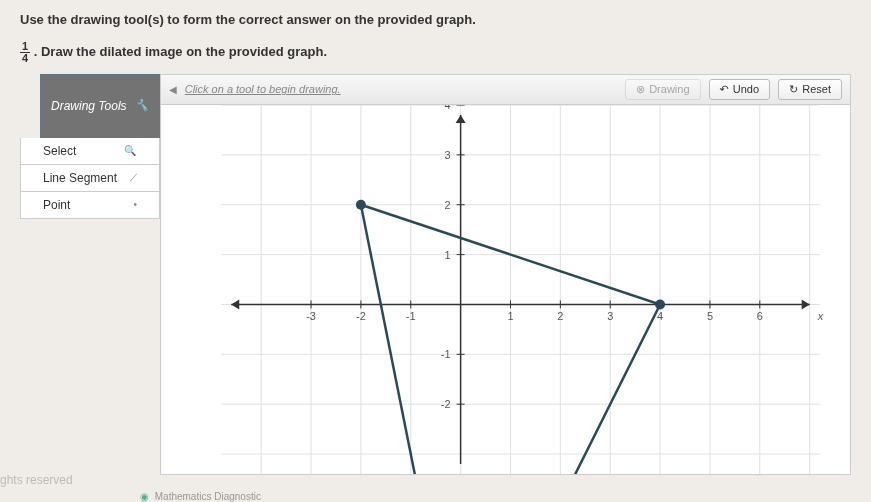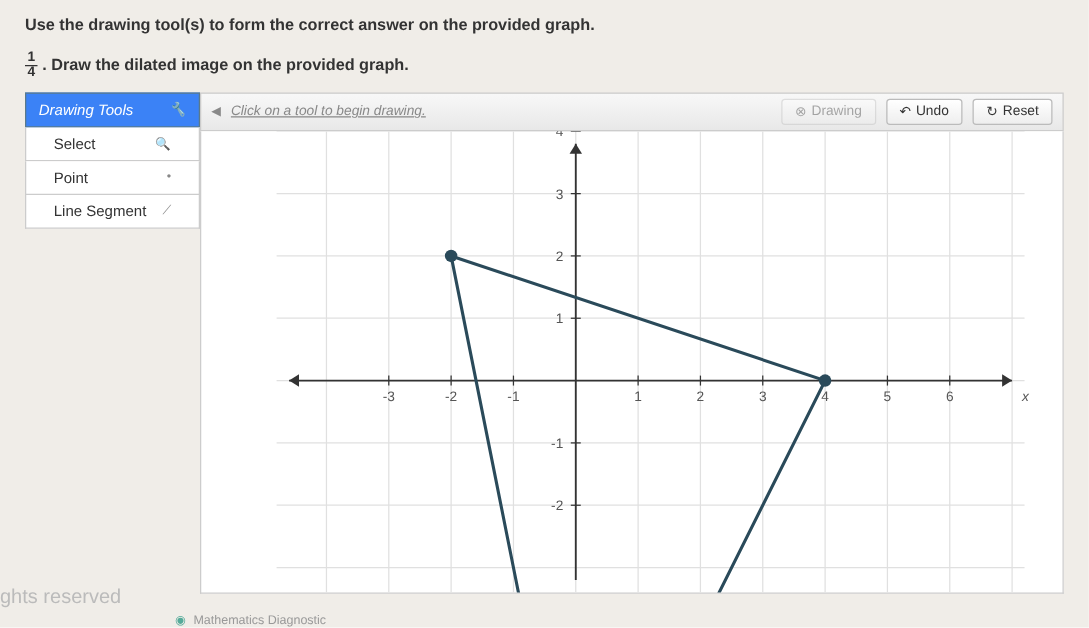--- a/index.html
+++ b/index.html
@@ -17,29 +17,30 @@
 .instructions { margin-bottom: 8px; line-height: 1.6; }
 .instructions p { margin-bottom: 10px; font-weight: bold; }
 .frac { display: inline-block; vertical-align: middle; text-align: center; line-height: 1; font-size: 11px; }
 .frac .n { display: block; border-bottom: 1px solid #333; padding: 0 2px; }
 .frac .d { display: block; padding: 0 2px; }
 
 .work-area { display: flex; gap: 0; margin-top: 5px; }
 
 .tools-panel { width: 140px; flex-shrink: 0; }
 .tools-header {
-  background: #3b82f6;
+  background: #737373;
   color: #fff;
-  padding: 6px 10px;
+  padding: 24px 10px;
   font-size: 12px;
   font-style: italic;
   display: flex;
   justify-content: space-between;
   align-items: center;
   border: 1px solid #5a7a8a;
+  margin-left: 20px;
 }
 .tools-header .wrench { font-size: 11px; }
 .tool-row {
   background: #fff;
   border: 1px solid #ccc;
   border-top: none;
   padding: 6px 22px;
   font-size: 12px;
   display: flex;
   justify-content: space-between;
@@ -77,21 +78,21 @@
   border: 1px solid #ccc;
   border-top: none;
   height: 370px;
   position: relative;
 }
 .footer-left {
   position: absolute;
   bottom: 15px;
   left: 0;
   color: #bbb;
-  font-size: 16px;
+  font-size: 12px;
 }
 .footer-bottom {
   position: absolute;
   bottom: 0;
   left: 140px;
   color: #999;
   font-size: 10px;
   display: flex;
   align-items: center;
   gap: 6px;
@@ -115,26 +116,26 @@
   <div class="tools-panel">
     <div class="tools-header">
       <span>Drawing Tools</span>
       <span class="wrench">🔧</span>
     </div>
     <div class="tool-row">
       <span>Select</span>
       <span class="ticon">🔍</span>
     </div>
     <div class="tool-row">
+      <span>Line Segment</span>
+      <span class="ticon">⟋</span>
+    </div>
+    <div class="tool-row">
       <span>Point</span>
       <span class="ticon">•</span>
-    </div>
-    <div class="tool-row">
-      <span>Line Segment</span>
-      <span class="ticon">⟋</span>
     </div>
   </div>
 
   <div class="canvas-wrap">
     <div class="toolbar">
       <span class="arrow">◀</span>
       <span class="hint">Click on a tool to begin drawing.</span>
       <div class="btn disabled">
         <span>⊗</span>
         <span>Drawing</span>

